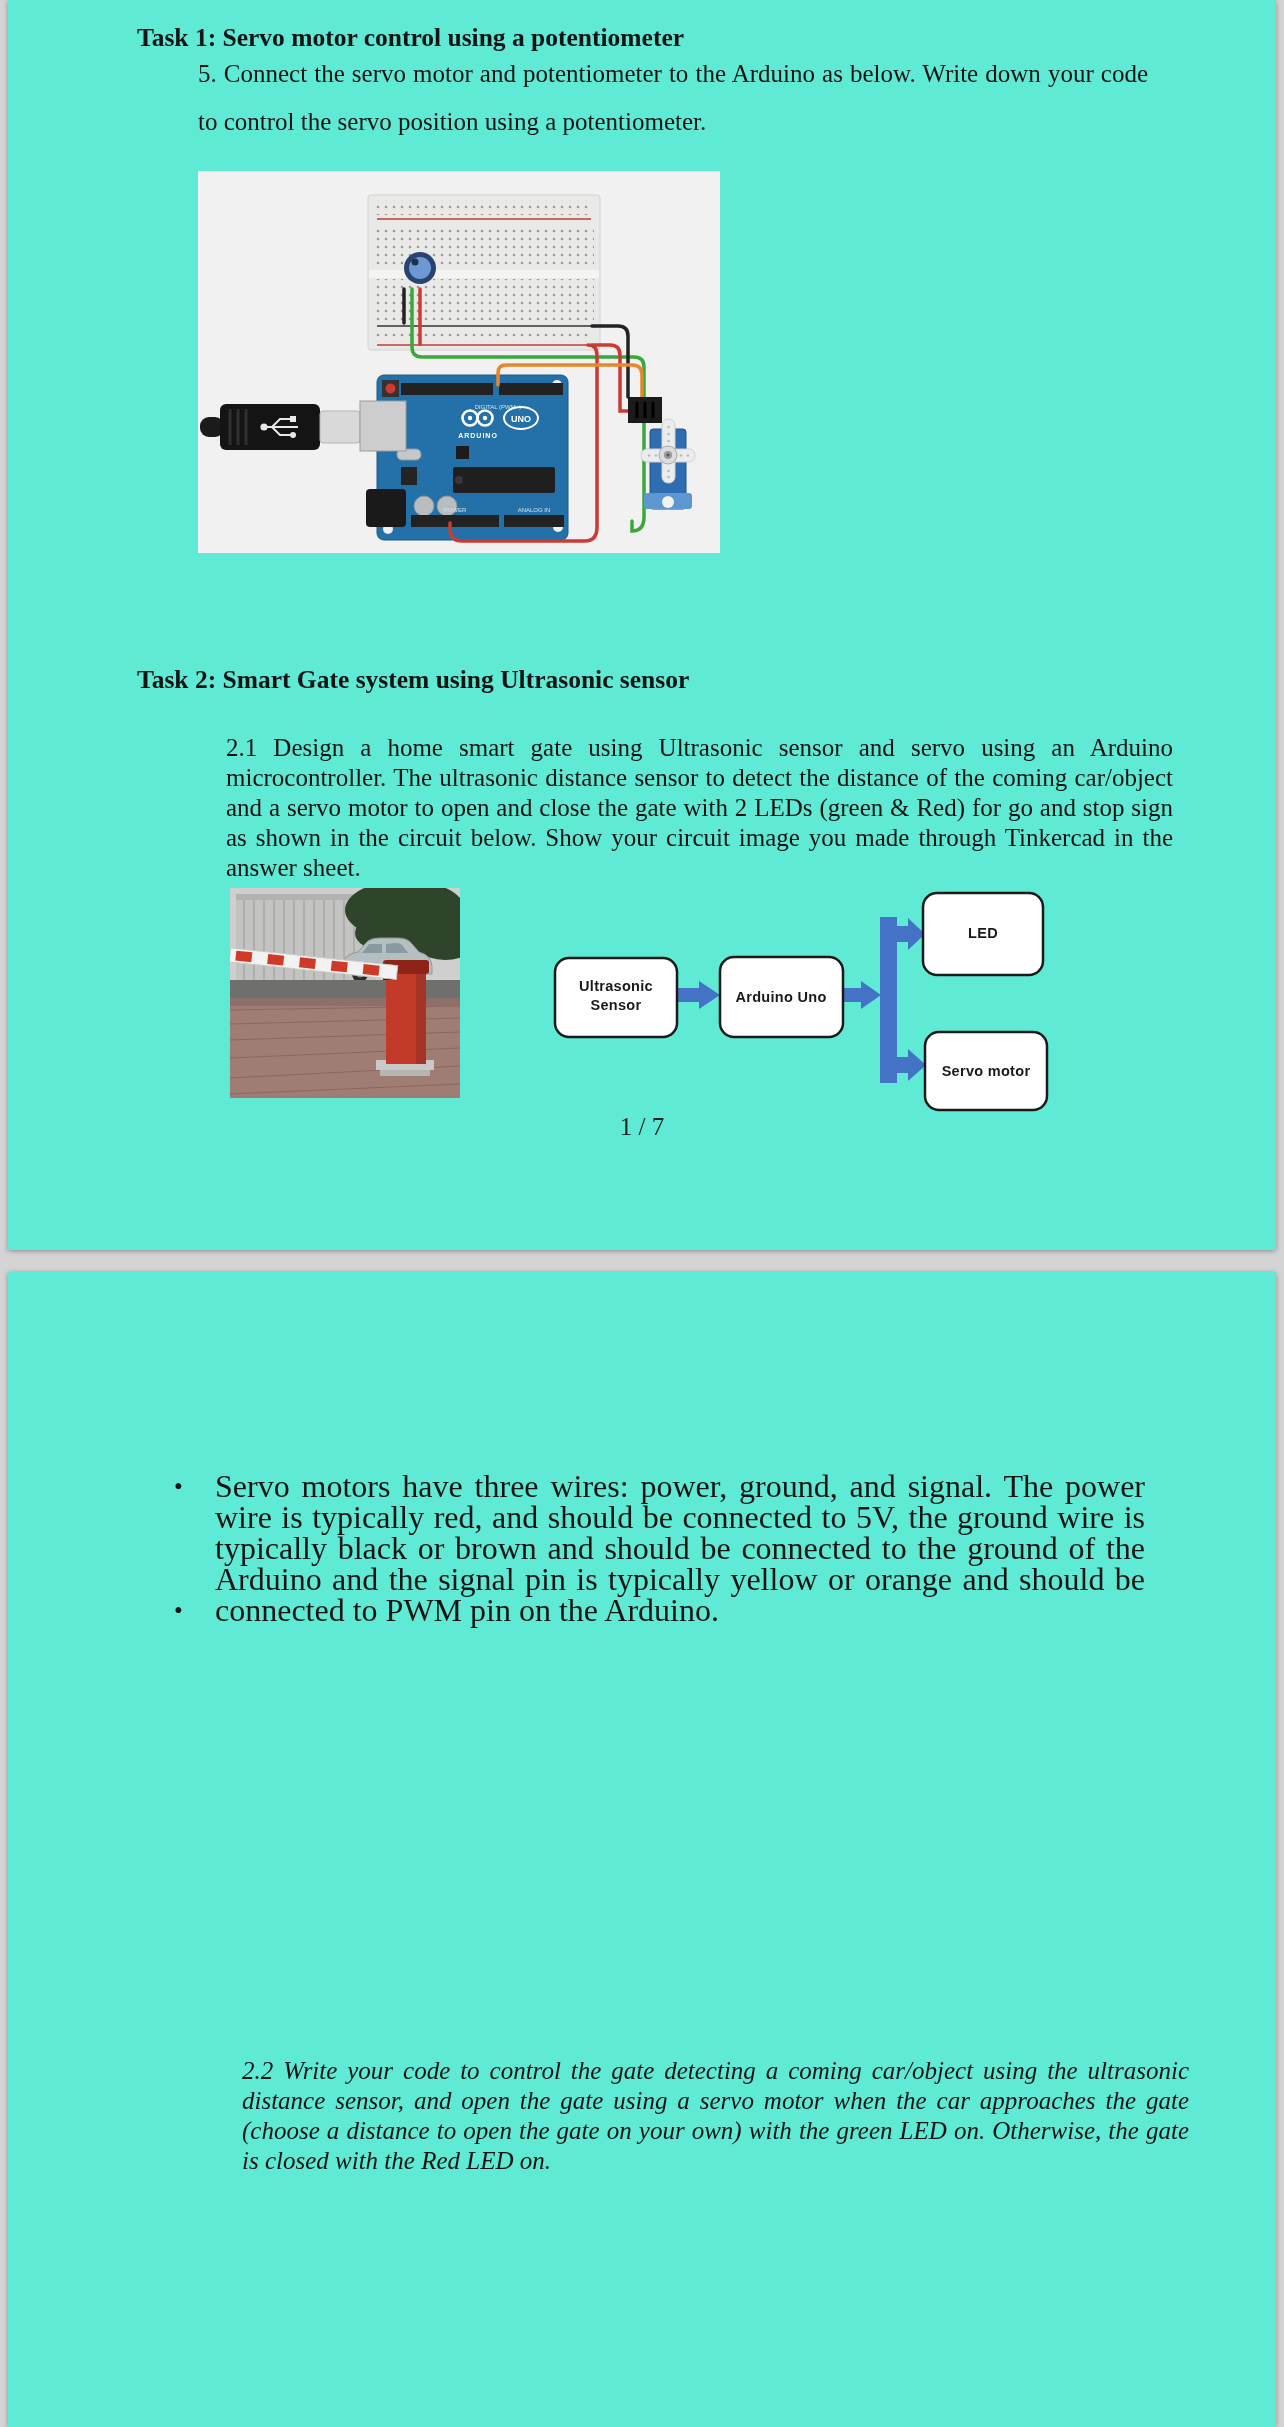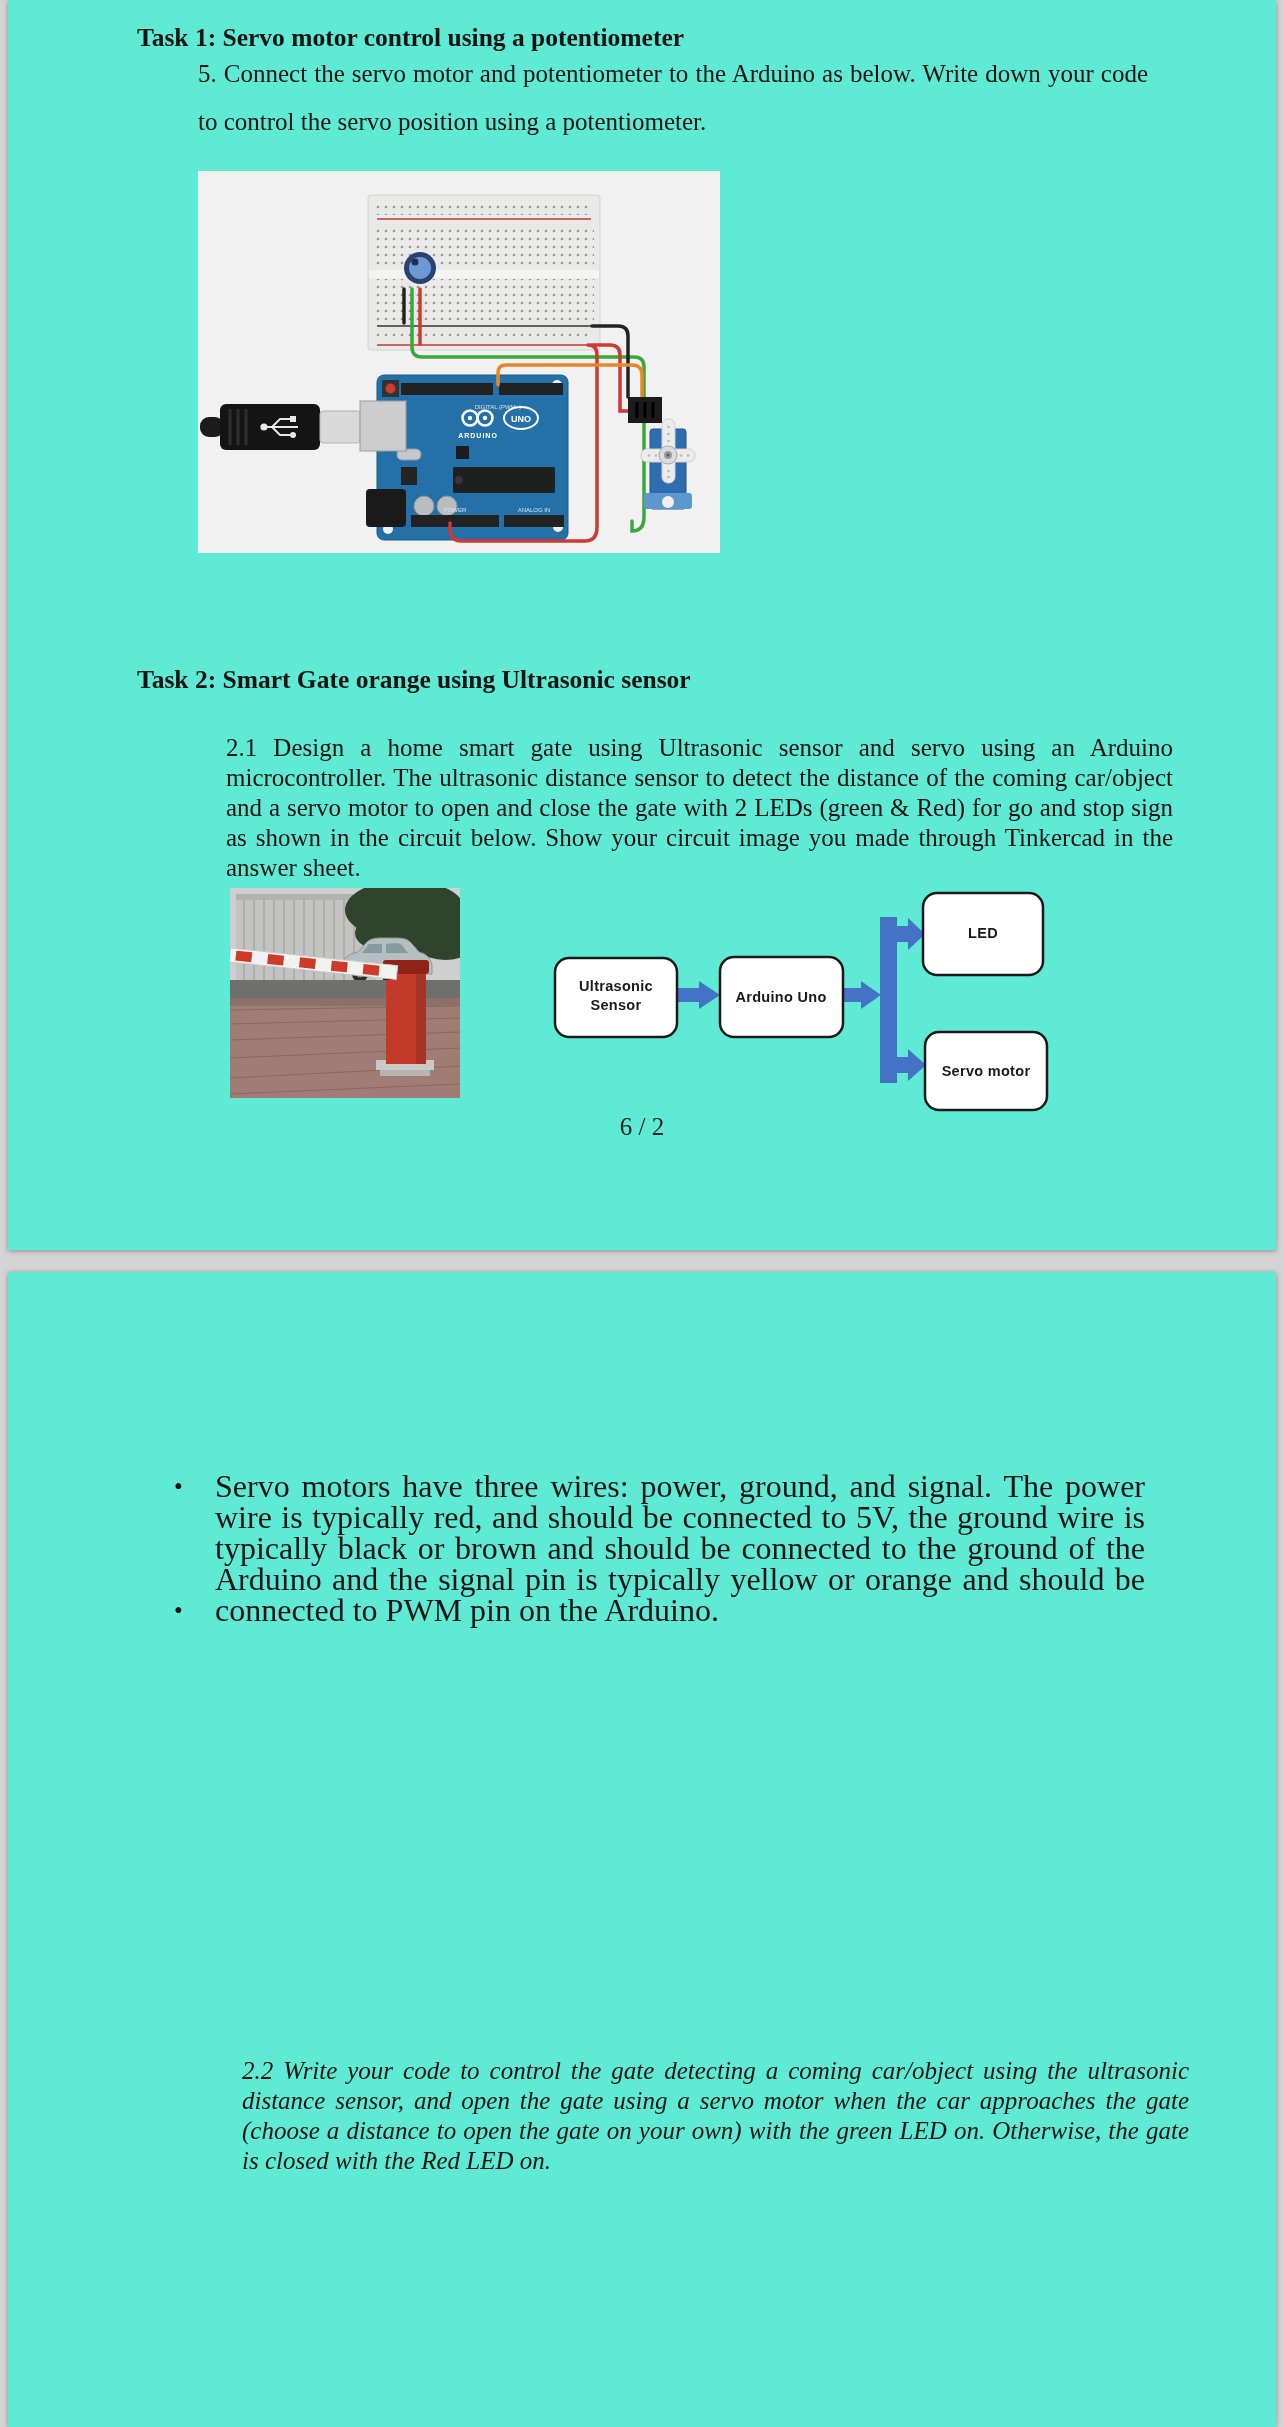--- a/index.html
+++ b/index.html
@@ -155,21 +155,21 @@
         <circle cx="458" cy="284.5" r="1.3"></circle>
           <circle cx="483" cy="284.5" r="1.3"></circle>
         <circle cx="490" cy="284.5" r="1.3"></circle>
       </g>
       <circle cx="470" cy="284" r="9" fill="#dcdcdc" stroke="#a9a9a9"></circle>
       <circle cx="470" cy="284" r="4" fill="#9a9a9a"></circle>
       <circle cx="470" cy="284" r="1.5" fill="#555"></circle>
     </g>
   </svg>
 
-  <div class="abs heading" style="left:129px;top:664px;">Task 2: Smart Gate orange using Ultrasonic sensor</div>
+  <div class="abs heading" style="left:129px;top:664px;">Task 2: Smart Gate system using Ultrasonic sensor</div>
 
   <div class="abs bodytext" style="left:190px;top:733px;width:947px;">2.1 Design a home smart gate using Ultrasonic sensor and servo using an Arduino microcontroller. The ultrasonic distance sensor to detect the distance of the coming car/object and a servo motor to open and close the gate with 2 LEDs (green &amp; Red) for go and stop sign as shown in the circuit below. Show your circuit image you made through Tinkercad in the answer sheet.</div>
 
   <svg class="abs" style="left:222px;top:888px;" width="230" height="210" viewBox="0 0 230 210">
     <rect width="230" height="210" fill="#cfcfcf"></rect>
 
     <g>
       <rect x="6" y="6" width="140" height="116" fill="#c3c3c1"></rect>
       <g stroke="#aeaeac" stroke-width="2">
         <line x1="14" y1="8" x2="14" y2="120"></line>
@@ -259,21 +259,21 @@
       <rect x="383" y="8" width="120" height="82" rx="14"></rect>
       <rect x="385" y="147" width="122" height="78" rx="14"></rect>
     </g>
     <text class="diag-label" x="76" y="106" text-anchor="middle">Ultrasonic</text>
     <text class="diag-label" x="76" y="125" text-anchor="middle">Sensor</text>
     <text class="diag-label" x="241" y="117" text-anchor="middle">Arduino Uno</text>
     <text class="diag-label" x="443" y="53" text-anchor="middle">LED</text>
     <text class="diag-label" x="446" y="191" text-anchor="middle">Servo motor</text>
   </svg>
 
-  <div class="abs footer-num" style="top:1113px;">6 / 2</div>
+  <div class="abs footer-num" style="top:1113px;">1 / 7</div>
 </div>
 
 <div class="page" id="page2">
 
   <span class="abs bullet-dot" style="left:166px;top:199px;">•</span>
   <div class="abs bullet-text" style="left:207px;top:199px;width:930px;">Servo motors have three wires: power, ground, and signal. The power wire is typically red, and should be connected to 5V, the ground wire is typically black or brown and should be connected to the ground of the Arduino and the signal pin is typically yellow or orange and should be connected to PWM pin on the Arduino.</div>
 
   <span class="abs bullet-dot" style="left:166px;top:323px;">•</span>
 
   <div class="abs bodytext" style="left:206px;top:784px;width:947px;font-style:italic;">2.2 Write your code to control the gate detecting a coming car/object using the ultrasonic distance sensor, and open the gate using a servo motor when the car approaches the gate (choose a distance to open the gate on your own) with the green LED on. Otherwise, the gate is closed with the Red LED on.</div>

